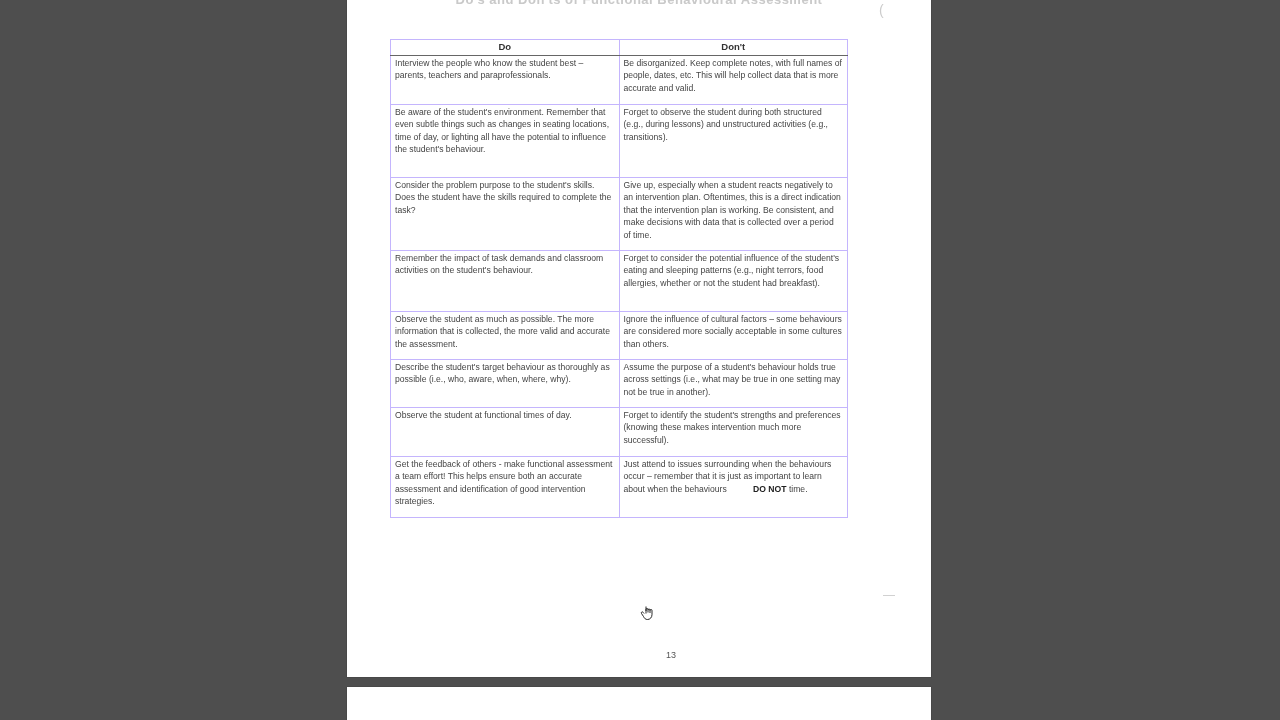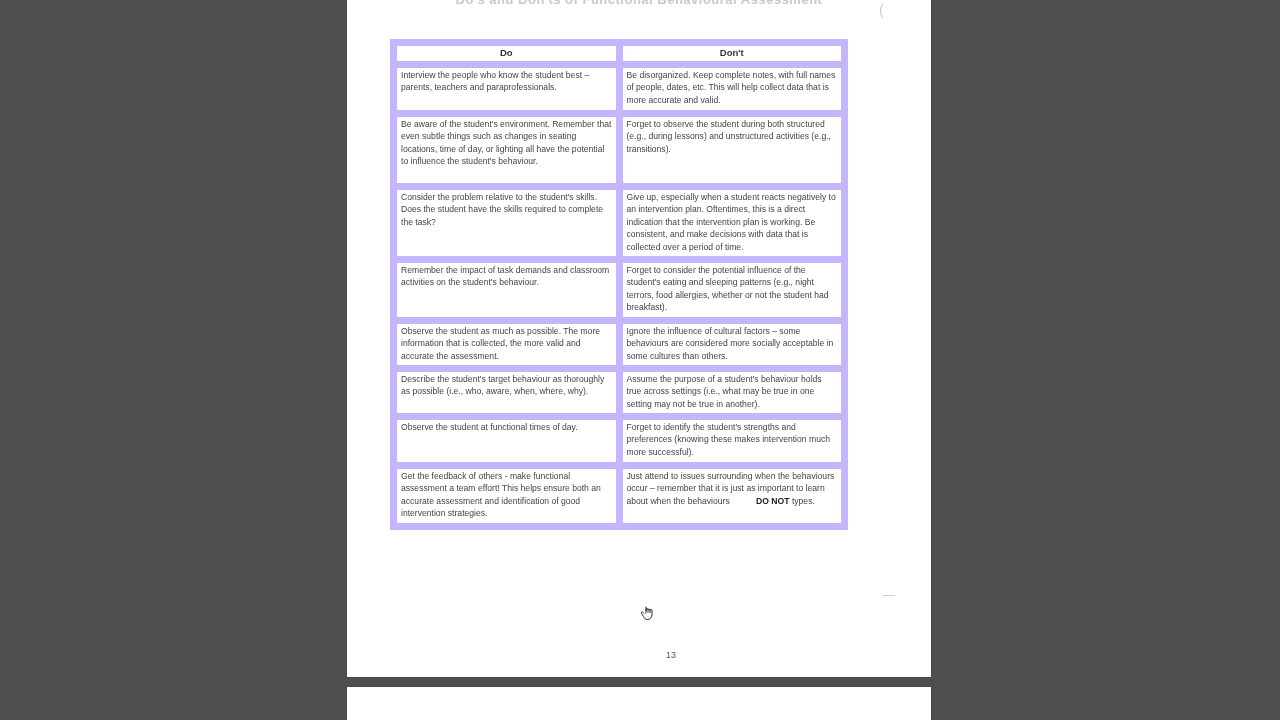--- a/index.html
+++ b/index.html
@@ -21,21 +21,21 @@
       position: absolute; top: -8px; left: 0; width: 100%;
       text-align: center; font-weight: bold; font-size: 13px;
       color: #c9c9c9; letter-spacing: 0.5px;
     }
     table.dd {
       position: absolute; left: 43px; top: 39px;
       width: 458px; border-collapse: collapse;
       font-size: 8.6px; color: #444; line-height: 12.5px;
     }
     table.dd th, table.dd td {
-      border: 7px solid #c4b5fd;
+      border: 1px solid #c4b5fd;
       vertical-align: top; text-align: left;
       padding: 1px 4px 2px 4px;
     }
     table.dd th {
       text-align: center; font-weight: bold; font-size: 9.5px;
       color: #333; padding: 1px 4px; height: 11px;
       border-bottom: 1px solid #666;
     }
     table.dd td { width: 50%; }
     .page-number {
@@ -70,42 +70,42 @@
     <tbody>
       <tr style="height:49px">
         <td>Interview the people who know the student best – parents, teachers and paraprofessionals.</td>
         <td>Be disorganized.  Keep complete notes, with full names of people, dates, etc.  This will help collect data that is more accurate and valid.</td>
       </tr>
       <tr style="height:73px">
         <td>Be aware of the student's environment.  Remember that even subtle things such as changes in seating locations, time of day, or lighting all have the potential to influence the student's behaviour.</td>
         <td>Forget to observe the student during both structured (e.g., during lessons) and unstructured activities (e.g., transitions).</td>
       </tr>
       <tr style="height:73px">
-        <td>Consider the problem relative to the student's skills.  Does the student have the skills required to complete the task?</td>
+        <td>Consider the problem purpose to the student's skills.  Does the student have the skills required to complete the task?</td>
         <td>Give up, especially when a student reacts negatively to an intervention plan.  Oftentimes, this is a direct indication that the intervention plan is working.  Be consistent, and make decisions with data that is collected over a period of time.</td>
       </tr>
       <tr style="height:61px">
         <td>Remember the impact of task demands and classroom activities on the student's behaviour.</td>
         <td>Forget to consider the potential influence of the student's eating and sleeping patterns (e.g., night terrors, food allergies, whether or not the student had breakfast).</td>
       </tr>
       <tr style="height:48px">
         <td>Observe the student as much as possible.  The more information that is collected, the more valid and accurate the assessment.</td>
         <td>Ignore the influence of cultural factors – some behaviours are considered more socially acceptable in some cultures than others.</td>
       </tr>
       <tr style="height:48px">
         <td>Describe the student's target behaviour as thoroughly as possible (i.e., who, aware, when, where, why).</td>
         <td>Assume the purpose of a student's behaviour holds true across settings (i.e., what may be true in one setting may not be true in another).</td>
       </tr>
       <tr style="height:49px">
         <td>Observe the student at functional times of day.</td>
         <td>Forget to identify the student's strengths and preferences (knowing these makes intervention much more successful).</td>
       </tr>
       <tr style="height:61px">
         <td>Get the feedback of others - make functional assessment a team effort!  This helps ensure both an accurate assessment and identification of good intervention strategies.</td>
-        <td><span>Just attend to issues surrounding when the behaviours occur – remember that it is just as important to learn about when the behaviours </span><span class="bold">DO NOT</span><span> types.</span></td>
+        <td><span>Just attend to issues surrounding when the behaviours occur – remember that it is just as important to learn about when the behaviours </span><span class="bold">DO NOT</span><span> time.</span></td>
       </tr>
     </tbody>
   </table>
 
   <div class="page-number">13</div>
 </div>
 
 <div class="page" id="page2"></div>
 
 <svg class="cursor" viewBox="0 0 16 16">

